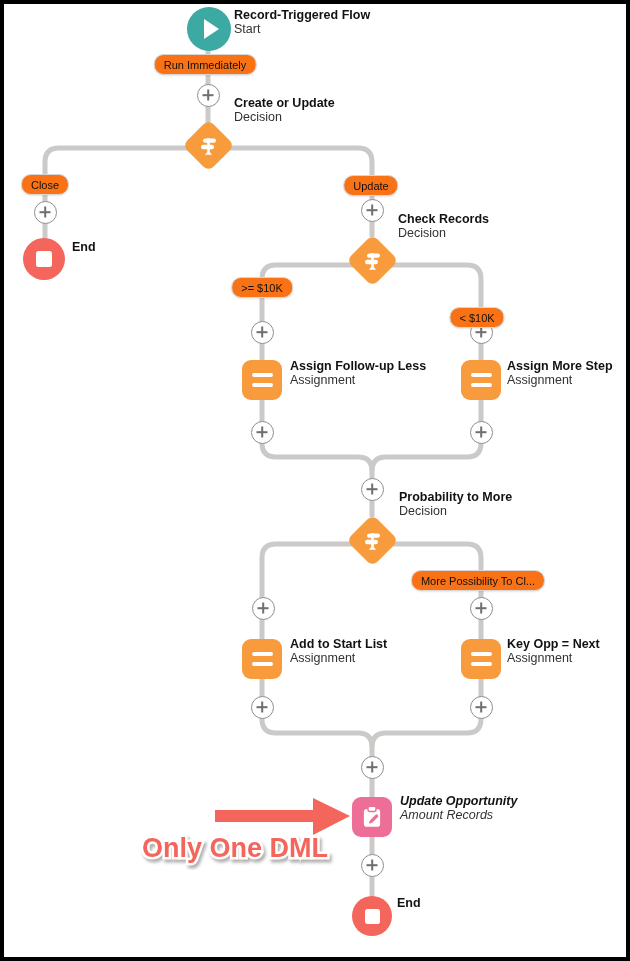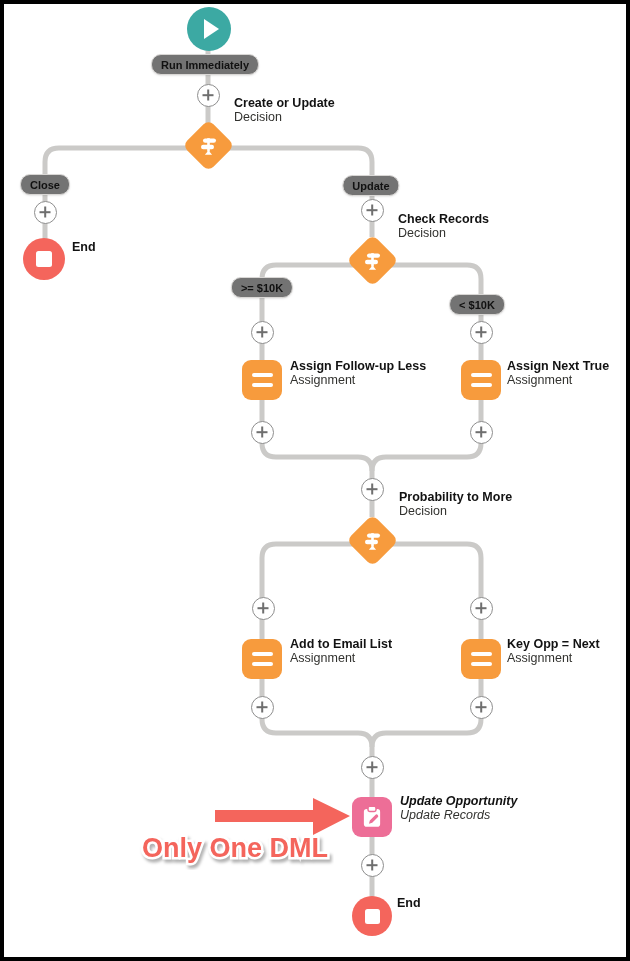--- a/index.html
+++ b/index.html
@@ -18,22 +18,22 @@
   .plus::before,.plus::after{
     content:"";position:absolute;left:50%;top:50%;background:#6F6F6F;
   }
   .plus::before{width:11px;height:1.6px;transform:translate(-50%,-50%);}
   .plus::after{width:1.6px;height:11px;transform:translate(-50%,-50%);}
 
   
   .pill{
     position:absolute;transform:translateX(-50%);z-index:4;
     height:19px;display:inline-flex;align-items:center;white-space:nowrap;
-    padding:0 9px;background:#737373;border:1px solid #D9D7D5;border-radius:10px;
-    font-size:11px;font-weight:bold;color:#111;
+    padding:0 9px;background:#f97316;border:1px solid #D9D7D5;border-radius:10px;
+    font-size:11px;font-weight:normal;color:#111;
     box-shadow:0 1px 2px rgba(0,0,0,.10);
   }
 
   
   .lbl{position:absolute;z-index:4;white-space:nowrap;}
   .lbl .t{font-size:12.5px;font-weight:bold;color:#121212;line-height:14px;}
   .lbl .s{font-size:12.5px;color:#32322F;line-height:14px;}
 
   
   .circle-node{
@@ -84,20 +84,24 @@
       <path d="M481 398 L481 443 Q481 457 467 457 L386 457 Q372 457 372 471"></path>
       <path d="M262 641 L262 558 Q262 544 276 544 L467 544 Q481 544 481 558 L481 641"></path>
       <path d="M262 678 L262 719 Q262 733 276 733 L358 733 Q372 733 372 747 L372 798"></path>
       <path d="M481 678 L481 719 Q481 733 467 733 L386 733 Q372 733 372 747"></path>
       <path d="M372 837 L372 898"></path>
     </g>
   </svg>
 
   <div class="circle-node start" style="left:187px;top:7px;">
     <div class="play"></div>
+  </div>
+  <div class="lbl" style="left:234px;top:8px;">
+    <div class="t">Record-Triggered Flow</div>
+    <div class="s">Start</div>
   </div>
   <div class="pill" style="left:205px;top:54px;">Run Immediately</div>
 
   <div class="plus" style="left:196.5px;top:83.5px;"></div>
   <div class="plus" style="left:33.5px;top:200.5px;"></div>
   <div class="plus" style="left:360.5px;top:198.5px;"></div>
   <div class="plus" style="left:250.5px;top:320.5px;"></div>
   <div class="plus" style="left:469.5px;top:320.5px;"></div>
   <div class="plus" style="left:250.5px;top:420.5px;"></div>
   <div class="plus" style="left:469.5px;top:420.5px;"></div>
@@ -141,81 +145,82 @@
     <div class="shape">
         <svg width="22" height="22" viewBox="0 0 22 22">
       <rect x="9.7" y="3" width="2.6" height="13.5" fill="#fff"></rect>
       <rect x="5.5" y="3.2" width="13" height="4.4" rx="2.2" fill="#fff"></rect>
       <rect x="3.5" y="9.6" width="13" height="4.4" rx="2.2" fill="#fff"></rect>
       <path d="M11 15.2 L14.6 19.6 H7.4 Z" fill="#fff"></path>
     </svg>
       </div>
   </div>
   <div class="pill" style="left:262px;top:277px;">&gt;= $10K</div>
-  <div class="pill" style="left:477px;top:294px;">&lt; $10K</div>
+  <div class="pill" style="left:477px;top:307px;">&lt; $10K</div>
 
   <div class="sq-node assign" style="left:242px;top:360px;">
     <div class="bar"></div>
       <div class="bar"></div>
   </div>
   <div class="lbl" style="left:290px;top:359px;">
     <div class="t">Assign Follow-up Less</div>
     <div class="s">Assignment</div>
   </div>
   <div class="sq-node assign" style="left:461px;top:360px;">
     <div class="bar"></div>
       <div class="bar"></div>
   </div>
   <div class="lbl" style="left:507px;top:359px;">
-    <div class="t">Assign Next True</div>
+    <div class="t">Assign More Step</div>
     <div class="s">Assignment</div>
   </div>
 
   <div class="lbl" style="left:399px;top:490px;">
     <div class="t">Probability to More</div>
     <div class="s">Decision</div>
   </div>
   <div class="diamond" style="left:345px;top:513px;">
     <div class="shape">
         <svg width="22" height="22" viewBox="0 0 22 22">
       <rect x="9.7" y="3" width="2.6" height="13.5" fill="#fff"></rect>
       <rect x="5.5" y="3.2" width="13" height="4.4" rx="2.2" fill="#fff"></rect>
       <rect x="3.5" y="9.6" width="13" height="4.4" rx="2.2" fill="#fff"></rect>
       <path d="M11 15.2 L14.6 19.6 H7.4 Z" fill="#fff"></path>
     </svg>
       </div>
   </div>
+  <div class="pill" style="left:478px;top:570px;">More Possibility To Cl...</div>
 
   <div class="sq-node assign" style="left:242px;top:639px;">
     <div class="bar"></div>
       <div class="bar"></div>
   </div>
   <div class="lbl" style="left:290px;top:637px;">
-    <div class="t">Add to Email List</div>
+    <div class="t">Add to Start List</div>
     <div class="s">Assignment</div>
   </div>
   <div class="sq-node assign" style="left:461px;top:639px;">
     <div class="bar"></div>
       <div class="bar"></div>
   </div>
   <div class="lbl" style="left:507px;top:637px;">
     <div class="t">Key Opp = Next</div>
     <div class="s">Assignment</div>
   </div>
 
   <div class="sq-node update" style="left:352px;top:797px;">
     <svg width="26" height="26" viewBox="0 0 24 24">
       <rect x="4.5" y="4.5" width="15" height="16.5" rx="2.6" fill="#fff"></rect>
       <rect x="8.3" y="2" width="7.4" height="5" rx="1.6" fill="#fff" stroke="#ED6E97" stroke-width="1.4"></rect>
       <path d="M15.1 10.1 a1.55 1.55 0 0 1 2.2 2.2 L12.2 17.4 l-3 0.8 0.8 -3 Z" fill="#ED6E97"></path>
     </svg>
   </div>
   <div class="lbl" style="left:400px;top:794px;font-style:italic;">
     <div class="t">Update Opportunity</div>
-    <div class="s">Update Records</div>
+    <div class="s">Amount Records</div>
   </div>
 
   <svg class="annot-arrow" style="left:210px;top:793px;" width="145" height="48">
     <polygon points="5,17 103,17 103,5 140,23 103,42 103,29 5,29" fill="#F4655C"></polygon>
   </svg>
   <svg class="annot-text" style="left:134px;top:826px;" width="200" height="44">
     <text x="8" y="31" style="font-family:'Liberation Sans',sans-serif;font-weight:bold;font-size:27px;fill:#F4655C;stroke:#fff;stroke-width:5;paint-order:stroke;filter:drop-shadow(2px 3px 1.5px rgba(0,0,0,0.30));">Only One DML</text>
   </svg>
 
   <div class="circle-node endnode" style="left:352px;top:896px;width:40px;height:40px;">

